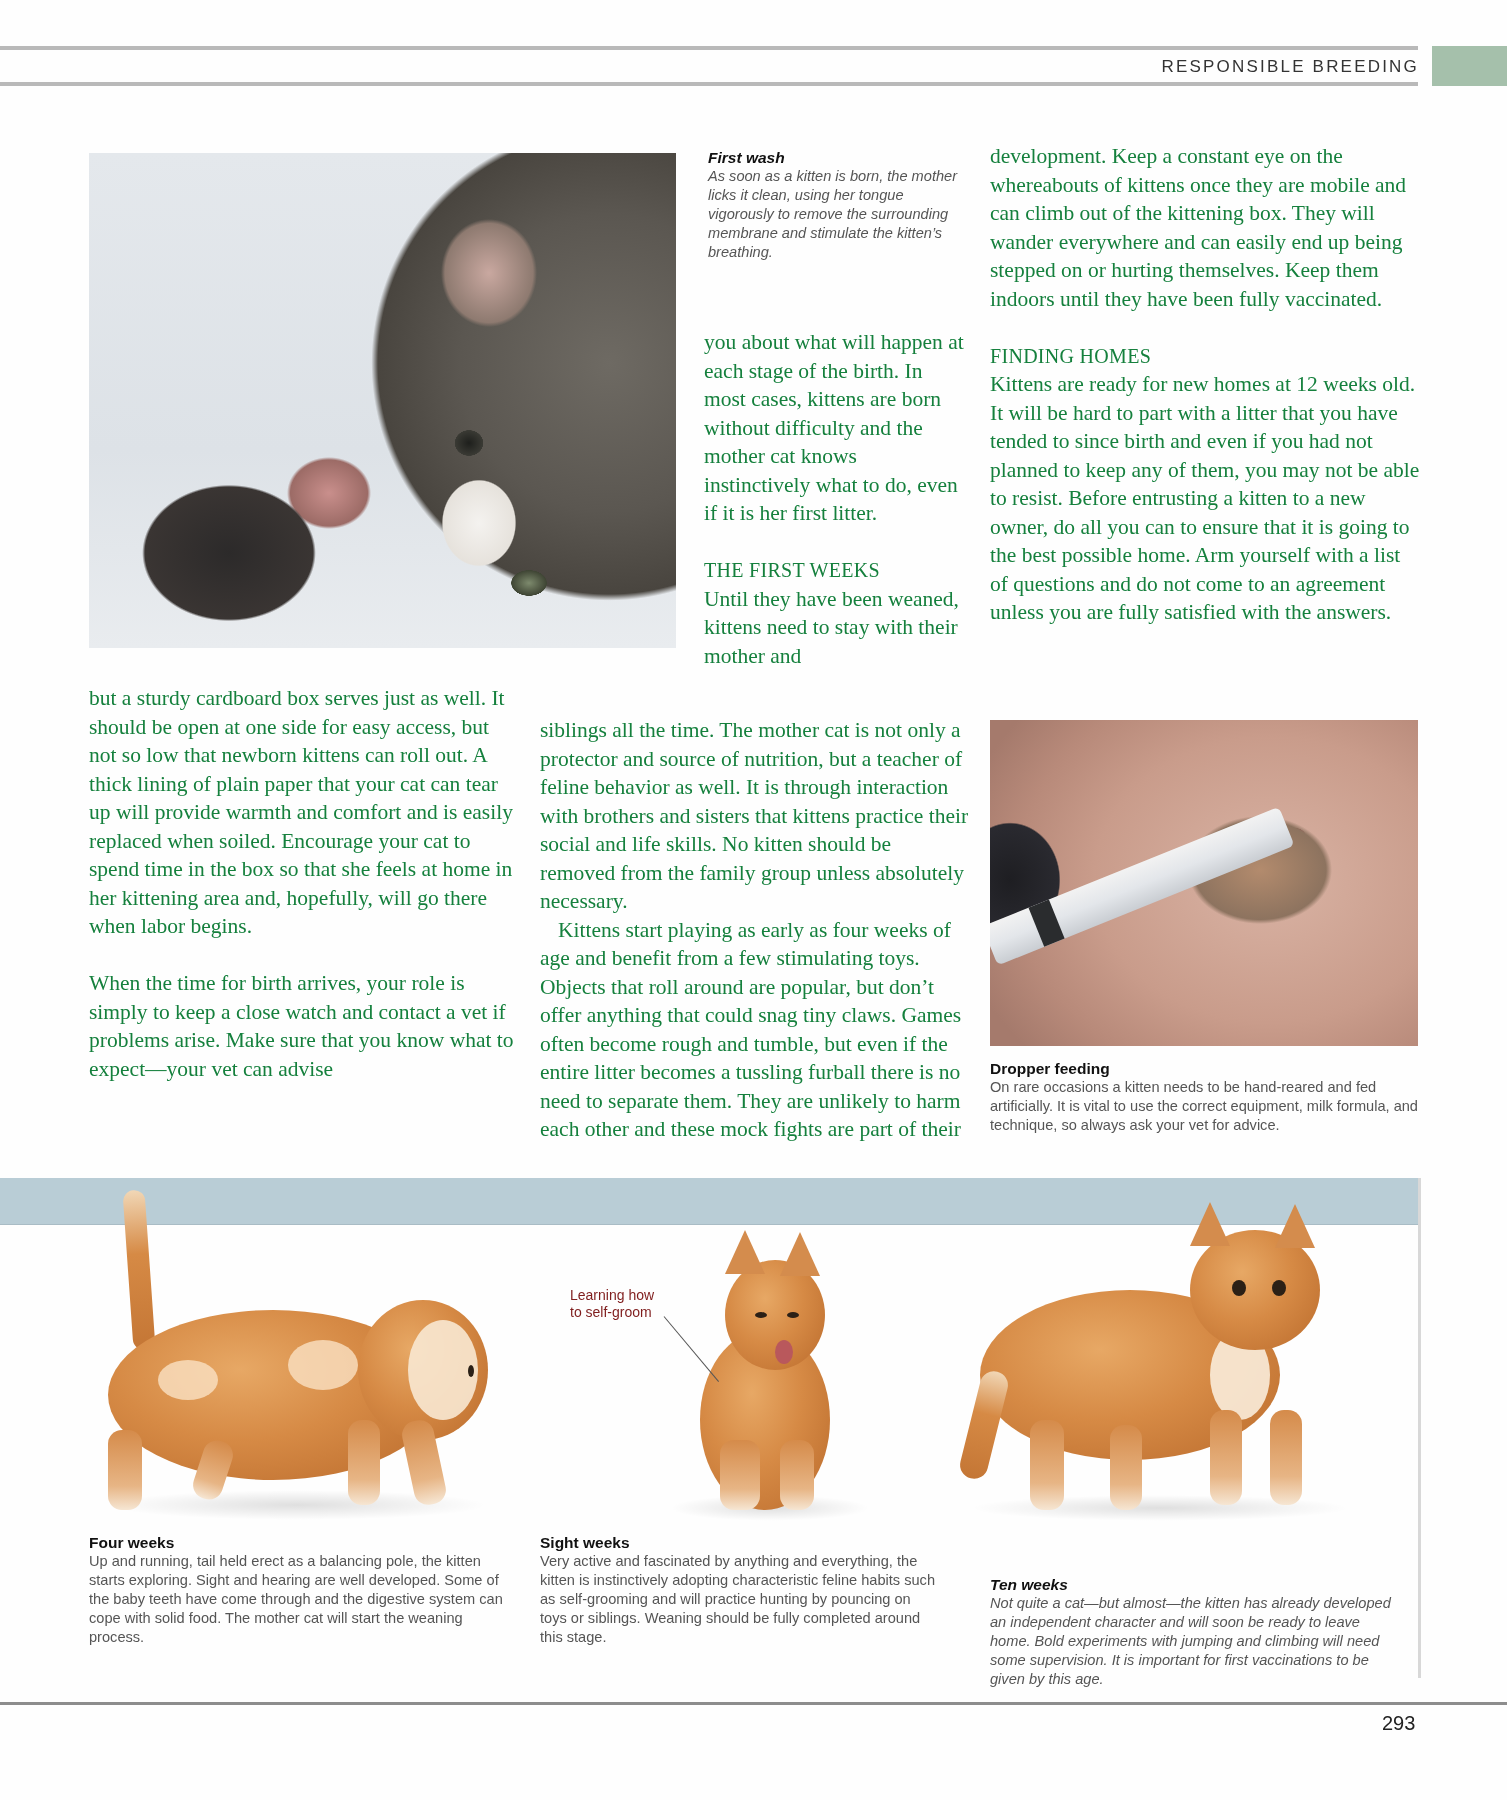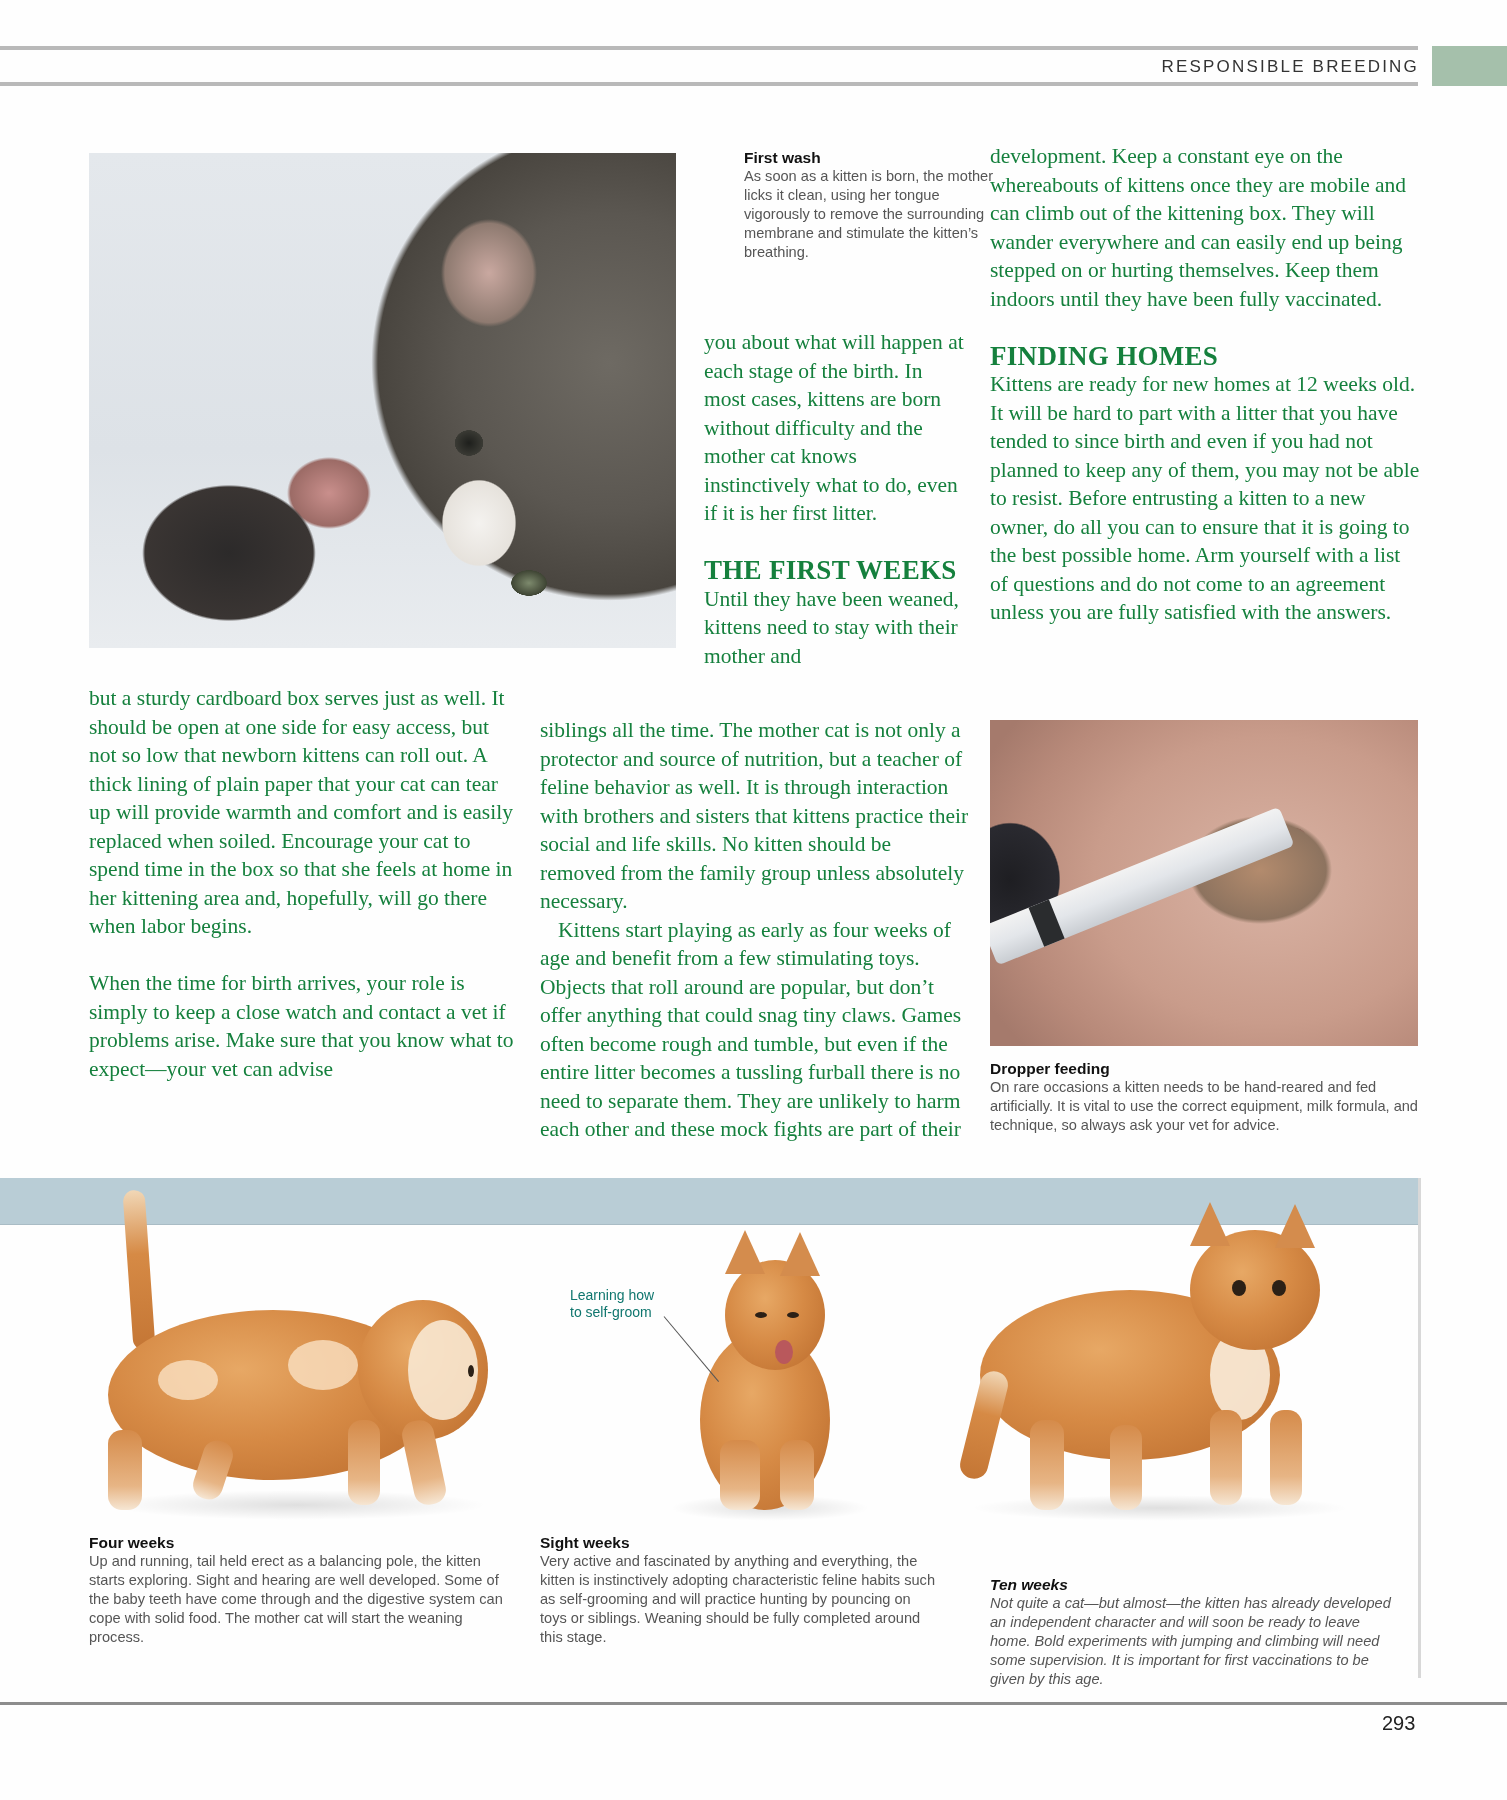--- a/index.html
+++ b/index.html
@@ -15,21 +15,21 @@
   .running-head {
     position: absolute; right: 88px; top: 57px;
     font-family: "Liberation Sans", "DejaVu Sans", sans-serif;
     font-size: 17px; letter-spacing: 2.2px; color: #333; font-weight: normal;
   }
   .tab-block { position: absolute; left: 1432px; top: 46px; width: 75px; height: 40px; background: #a5c0ab; }
 
   
   .body-text { font-size: 21.5px; line-height: 28.5px; color: #15803d; }
   .body-text p { margin: 0; }
-  .body-text h2 { margin: 0; font-size: 27px; line-height: 28.5px; font-weight: bold; letter-spacing: 0.3px; }
+  .body-text h2 { margin: 0; font-size: 20px; line-height: 28.5px; font-weight: normal; letter-spacing: 0.3px; }
   .gap { height: 28.5px; }
   .indent { text-indent: 18px; }
 
   
   .caption { font-family: "Liberation Sans", "DejaVu Sans", sans-serif; color: #555; font-size: 14.6px; line-height: 19px; }
   .caption .cap-title { color: #111; font-weight: bold; font-size: 15.5px; display: block; line-height: 19px; }
   .caption .cap-body { display: block; font-weight: 300; }
 
   
   .photo { position: absolute; overflow: hidden; }
@@ -82,21 +82,21 @@
 </head>
 <body>
 
 <div class="rule" style="top:46px; width:1418px;"></div>
 <div class="rule" style="top:82px; width:1418px;"></div>
 <div class="running-head">RESPONSIBLE BREEDING</div>
 <div class="tab-block"></div>
 
 <div class="photo photo-mother"></div>
 
-<div class="caption abs" style="left:744px; top:148px; width:255px;">
+<div class="caption abs" style="left:708px; top:148px; width:255px;font-style:italic;">
   <span class="cap-title">First wash</span>
   <span class="cap-body">As soon as a kitten is born, the mother licks it clean, using her tongue vigorously to remove the surrounding membrane and stimulate the kitten’s breathing.</span>
 </div>
 
 <div class="body-text abs" style="left:704px; top:328px; width:262px;">
   <p>you about what will happen at each stage of the birth. In most cases, kittens are born without difficulty and the mother cat knows instinctively what to do, even if it is her first litter.</p>
   <div class="gap"></div>
   <h2>THE FIRST WEEKS</h2>
   <p>Until they have been weaned, kittens need to stay with their mother and</p>
 </div>
@@ -150,21 +150,21 @@
   <div class="body" style="left:30px; top:90px; width:130px; height:180px;"></div>
   <div class="body" style="left:55px; top:20px; width:100px; height:110px;"></div>
   <div class="ear" style="left:55px; top:-10px;"></div>
   <div class="ear" style="left:110px; top:-8px;"></div>
   <div class="eye" style="left:85px; top:72px; width:12px; height:6px;"></div>
   <div class="eye" style="left:117px; top:72px; width:12px; height:6px;"></div>
   <div class="light" style="left:105px; top:100px; width:18px; height:24px; background:#b9585c;"></div>
   <div class="leg" style="left:50px; top:200px; width:40px; height:70px;"></div>
   <div class="leg" style="left:110px; top:200px; width:34px; height:70px;"></div>
 </div>
-<div class="caption abs" style="left:570px; top:1287px; font-size:14px; line-height:17px; color:#0f766e;">
+<div class="caption abs" style="left:570px; top:1287px; font-size:14px; line-height:17px; color:#7f1d1d;">
   <span class="cap-body">Learning how</span>
   <span class="cap-body">to self-groom</span>
 </div>
 <div class="callout-line"></div>
 
 <div class="kitten" style="left:970px; top:1210px; width:380px; height:310px;">
   <div class="shadow" style="left:0px; top:285px; width:380px; height:26px;"></div>
   <div class="body" style="left:10px; top:80px; width:300px; height:170px;"></div>
   <div class="light" style="left:240px; top:120px; width:60px; height:90px; background: rgba(250,236,218,0.9);"></div>
   <div class="body" style="left:220px; top:20px; width:130px; height:120px;"></div>

